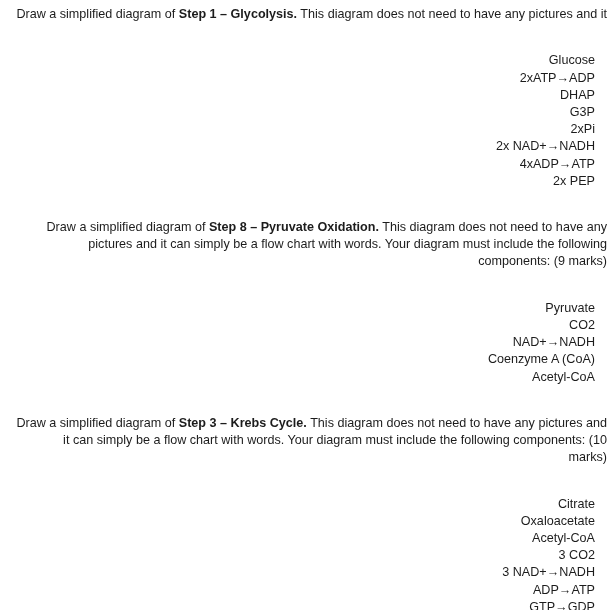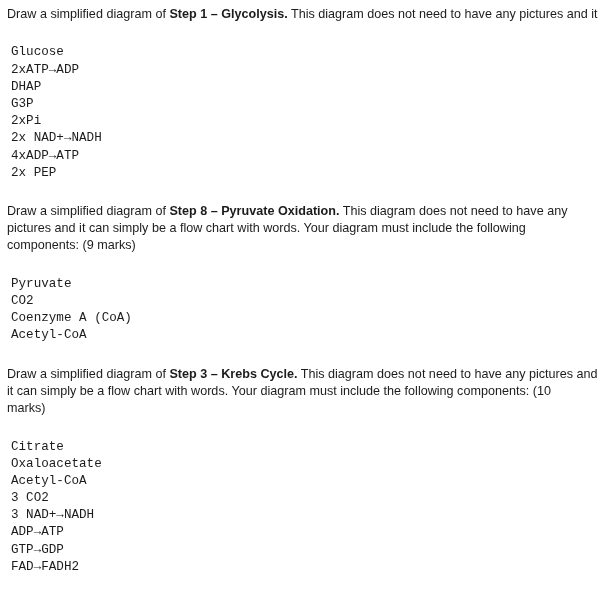--- a/index.html
+++ b/index.html
@@ -14,36 +14,36 @@
     font-family: "Liberation Sans", sans-serif;
   }
   .page {
     box-sizing: border-box;
     width: 609px;
     height: 506px;
     padding: 6px 2px 0 7px;
     color: #1c1c1c;
     font-size: 12.6px;
     line-height: 17.2px;
+    text-align: right;
   }
   .pline {
     height: 17.2px;
     white-space: nowrap;
   }
   .pline strong {
     font-weight: 700;
   }
   .spacer {
     height: 17.2px;
   }
   .components {
-    margin: 4px;
+    margin: 12px;
     padding: 0;
     list-style: none;
-    font-family: Liberation Mono, monospace;
   }
   .components li {
     height: 17.2px;
     white-space: nowrap;
   }
 </style>
 </head>
 <body>
 
 <div class="page">
@@ -69,20 +69,21 @@
   <div class="section">
     <div class="para">
       <div class="pline"><span>Draw a simplified diagram of </span><strong>Step 8 – Pyruvate Oxidation.</strong><span> This diagram does not need to have any</span></div>
       <div class="pline"><span>pictures and it can simply be a flow chart with words. Your diagram must include the following</span></div>
       <div class="pline"><span>components: (9 marks)</span></div>
     </div>
     <div class="spacer"></div>
     <ul class="components">
       <li>Pyruvate</li>
       <li>CO2</li>
+      <li>NAD+→NADH</li>
       <li>Coenzyme A (CoA)</li>
       <li>Acetyl-CoA</li>
     </ul>
     <div class="spacer"></div>
   </div>
 
   <div class="section">
     <div class="para">
       <div class="pline"><span>Draw a simplified diagram of </span><strong>Step 3 – Krebs Cycle.</strong><span> This diagram does not need to have any pictures and</span></div>
       <div class="pline"><span>it can simply be a flow chart with words. Your diagram must include the following components: (10</span></div>

